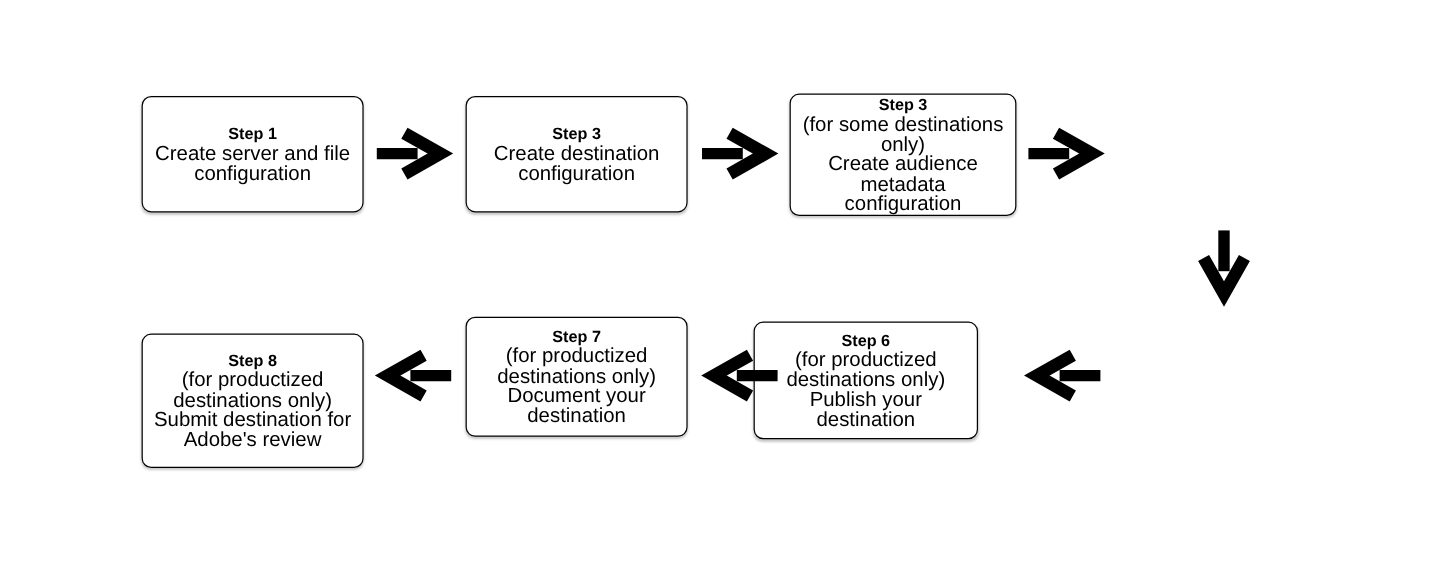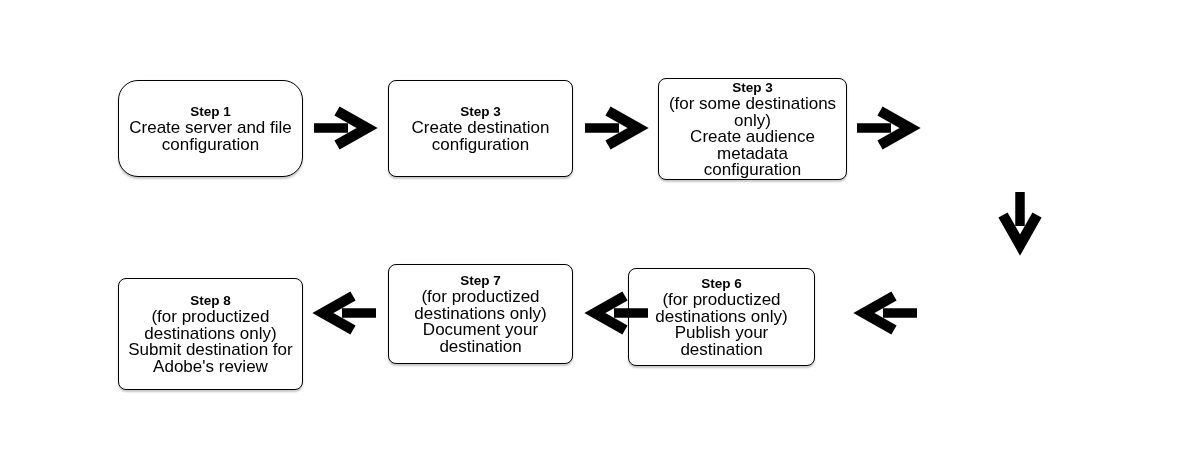--- a/index.html
+++ b/index.html
@@ -36,21 +36,21 @@
     line-height: 16.5px;
     white-space: pre-line;
   }
   .box .body {
     font-weight: 400;
     font-size: 17px;
     line-height: 16.5px;
     white-space: pre-line;
   }
   
-  .s1 { left: 118px; top: 80px;  width: 185px; height: 97px; border-radius: 20px; }
+  .s1 { left: 118px; top: 80px;  width: 185px; height: 97px; }
   .s2 { left: 388px; top: 80px;  width: 185px; height: 97px; }
   .s3 { left: 658px; top: 78px;  width: 189px; height: 102px; text-align: center; }
   .s4 { left: 930px; top: 81px;  width: 175px; height: 97px; }
   .s5 { left: 925px; top: 269px; width: 180px; height: 98px; }
   .s6 { left: 628px; top: 268px; width: 187px; height: 98px; }
   .s7 { left: 388px; top: 264px; width: 185px; height: 100px; }
   .s8 { left: 118px; top: 278px; width: 185px; height: 112px; }
 
   .arrow {
     position: absolute;

